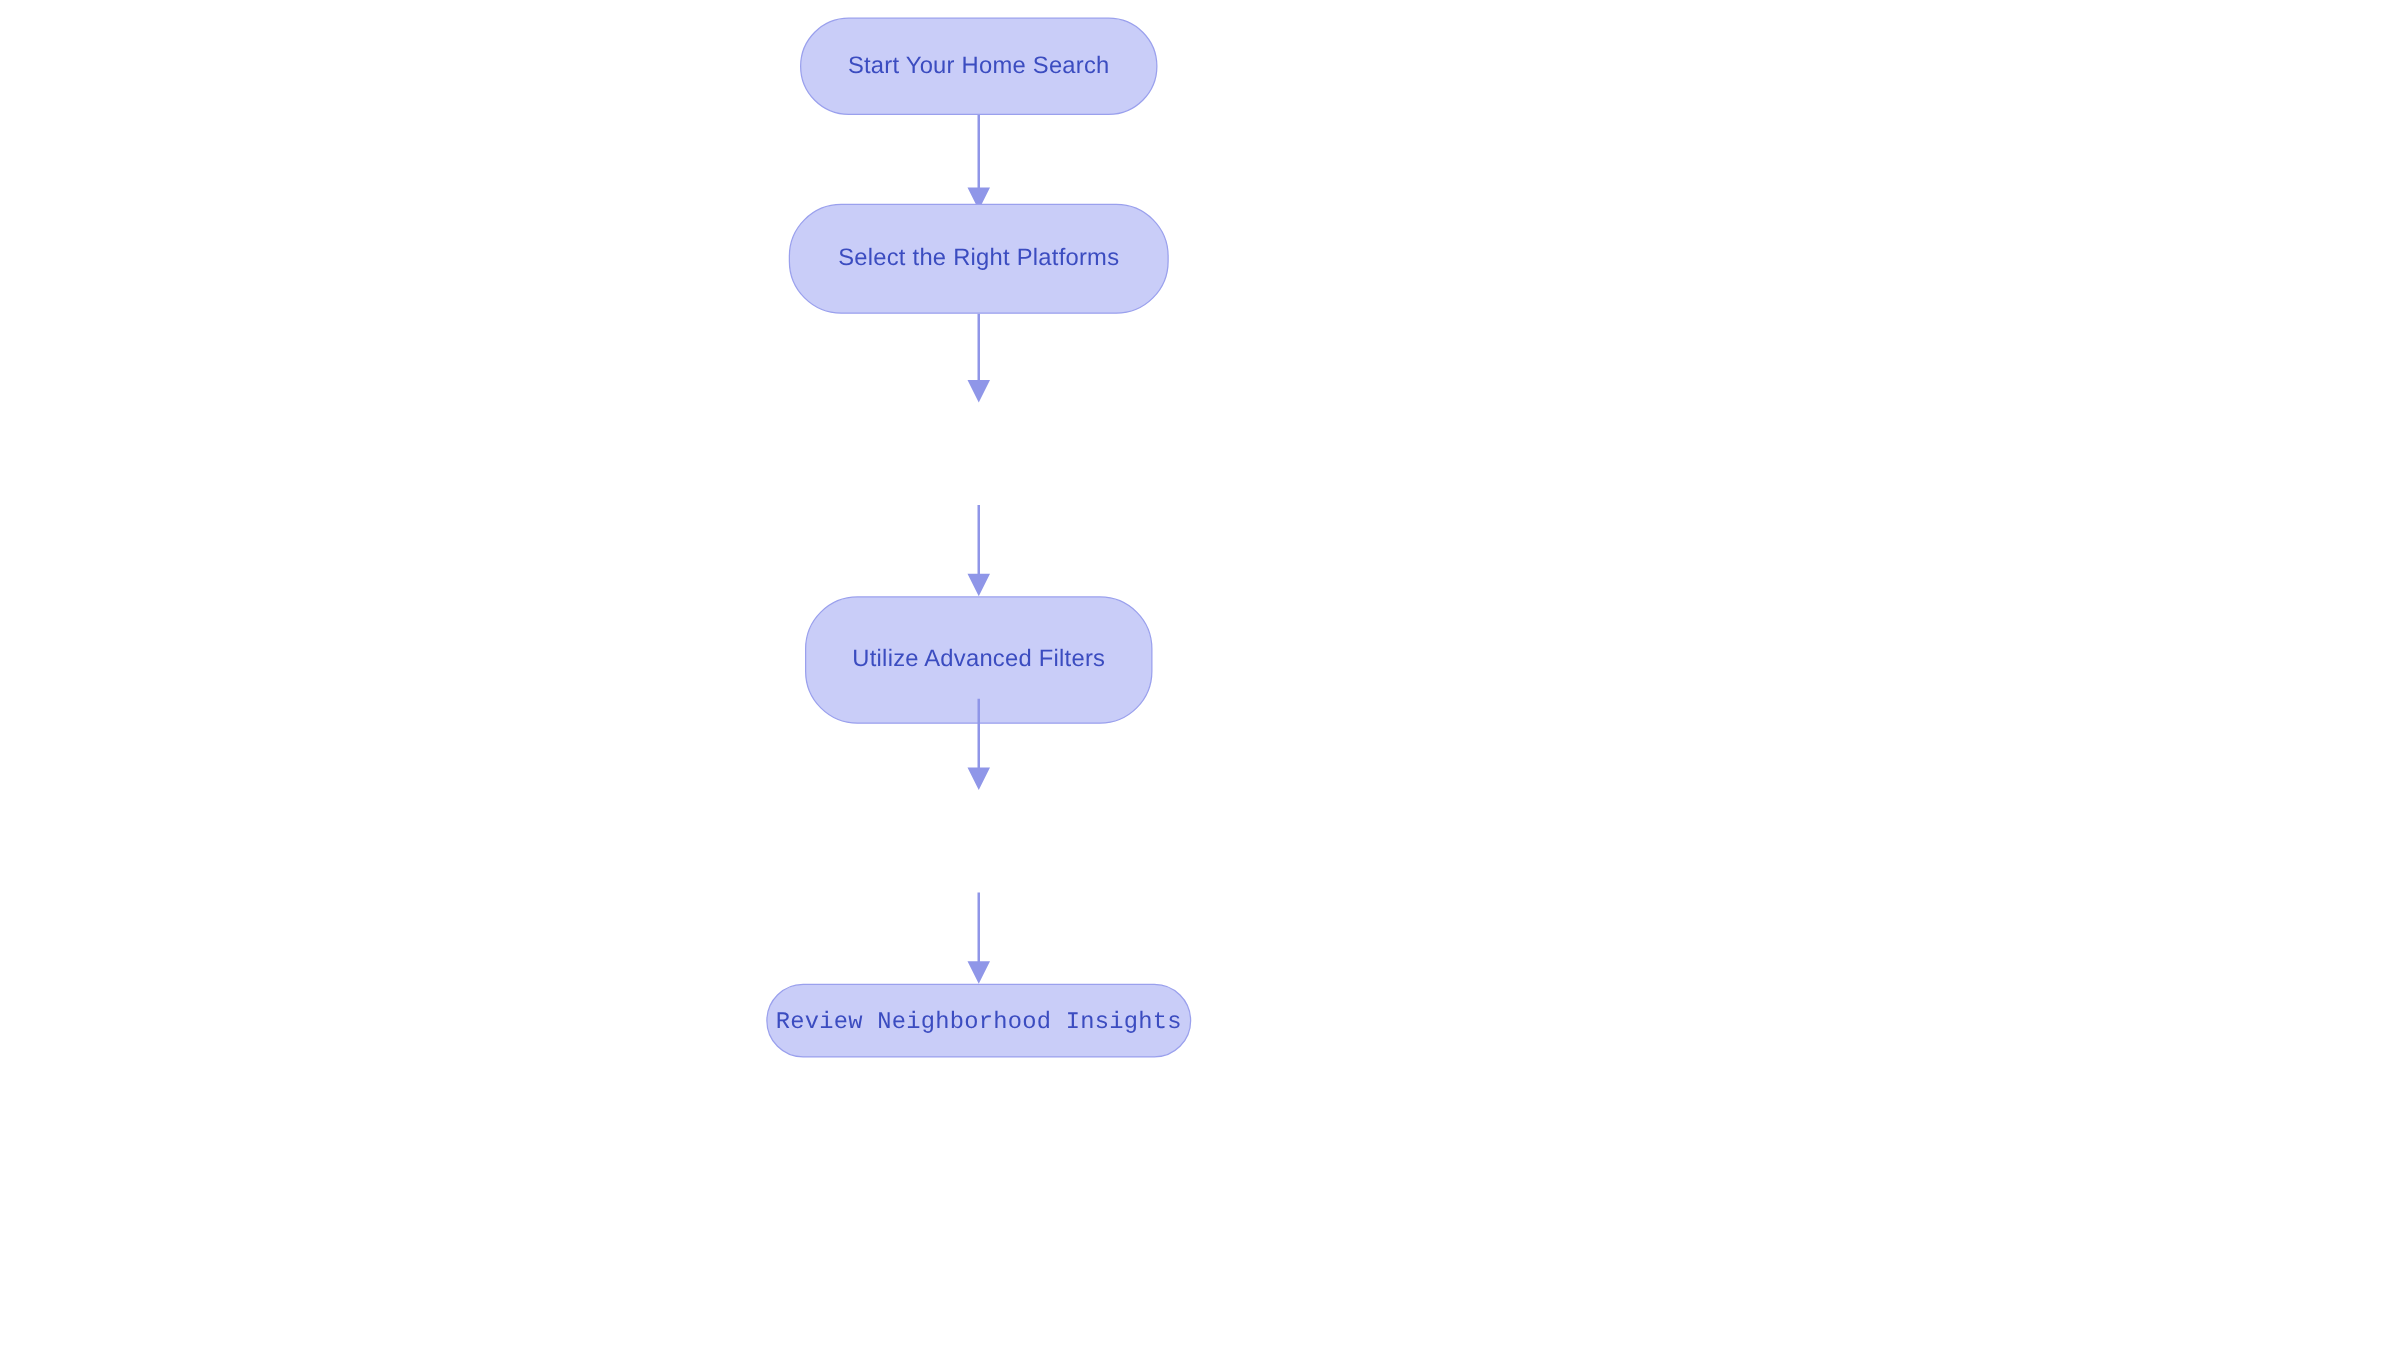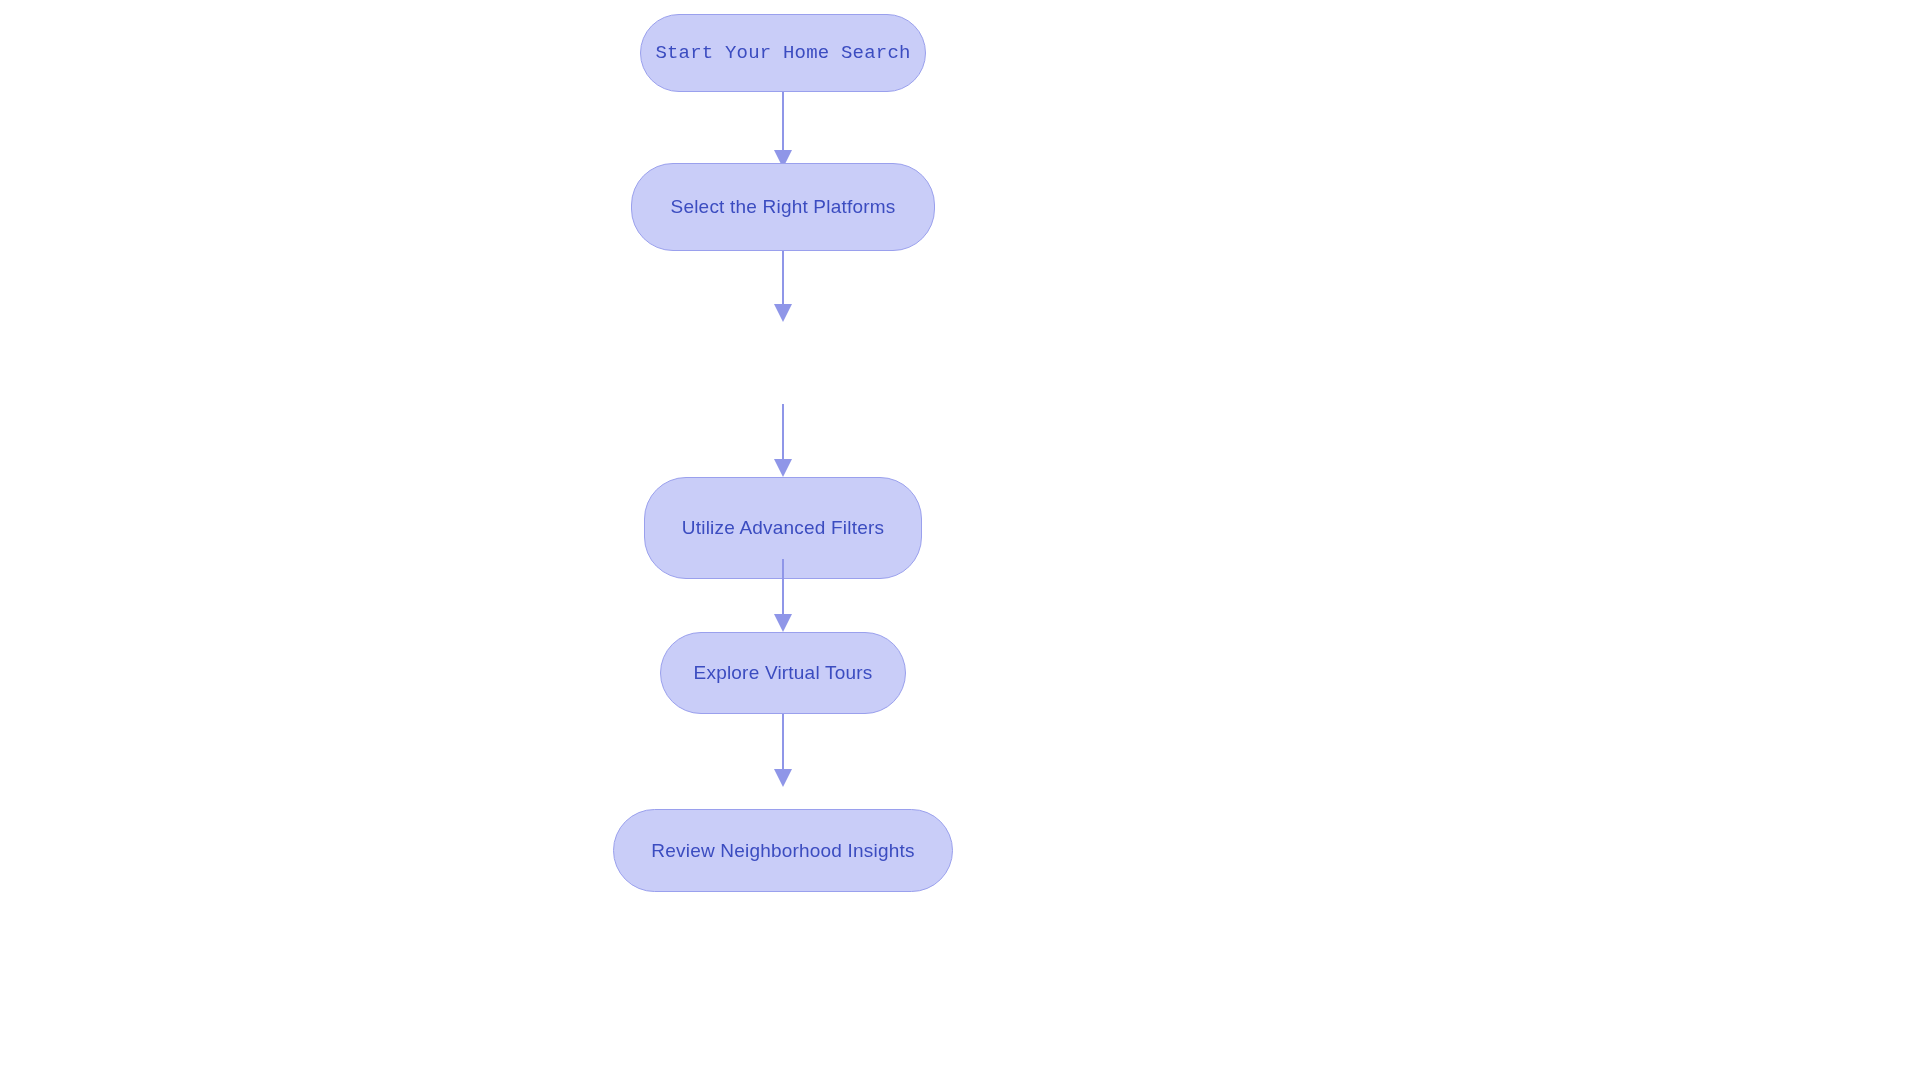--- a/index.html
+++ b/index.html
@@ -24,26 +24,26 @@
     background: var(--node-fill, #c9cdf8);
     border: 1.6px solid var(--node-border, #9aa0ed);
     border-radius: 42px;
     color: var(--node-text, #3b4cc0);
     font-size: 19px;
     font-weight: 500;
     letter-spacing: 0.2px;
     text-align: center;
     white-space: nowrap;
   }
-  .n1 { left: 640px; top: 14px;  width: 286px; height: 78px; font-family: Liberation Mono, monospace; }
+  .n1 { left: 640px; top: 14px;  width: 286px; height: 78px; }
   .n2 { left: 631px; top: 163px; width: 304px; height: 88px; }
   .n3 { left: 682px; top: 322px; width: 204px; height: 82px; }
   .n4 { left: 644px; top: 477px; width: 278px; height: 102px; }
   .n5 { left: 660px; top: 632px; width: 246px; height: 82px; }
-  .n6 { left: 613px; top: 809px; width: 340px; height: 83px; }
+  .n6 { left: 613px; top: 787px; width: 340px; height: 59px; font-family: Liberation Mono, monospace; }
 
   .arrow {
     position: absolute;
     left: 774px;
     width: 18px;
   }
   .arrow .shaft {
     position: absolute;
     left: 7.5px;
     top: 0;
@@ -98,23 +98,20 @@
 
   <div class="node n4">
     <span>Utilize Advanced Filters</span>
   </div>
 
   <div class="arrow a4">
     <div class="shaft"></div>
     <div class="head"></div>
   </div>
 
-  <div class="node n5">
-    <span>Explore Virtual Tours</span>
-  </div>
 
   <div class="arrow a5">
     <div class="shaft"></div>
     <div class="head"></div>
   </div>
 
   <div class="node n6">
     <span>Review Neighborhood Insights</span>
   </div>
 

